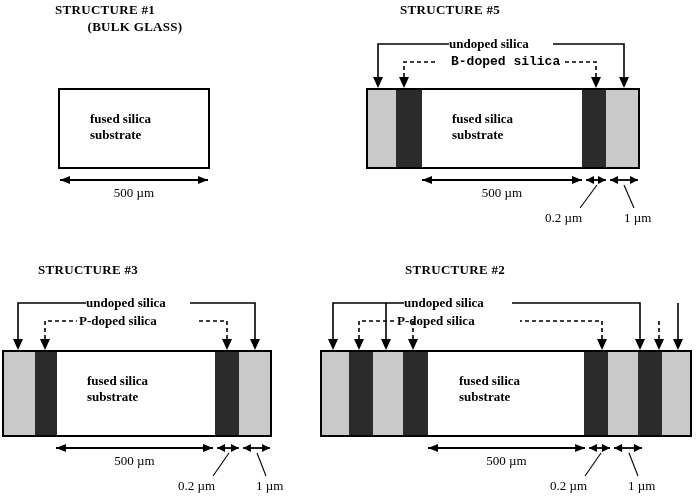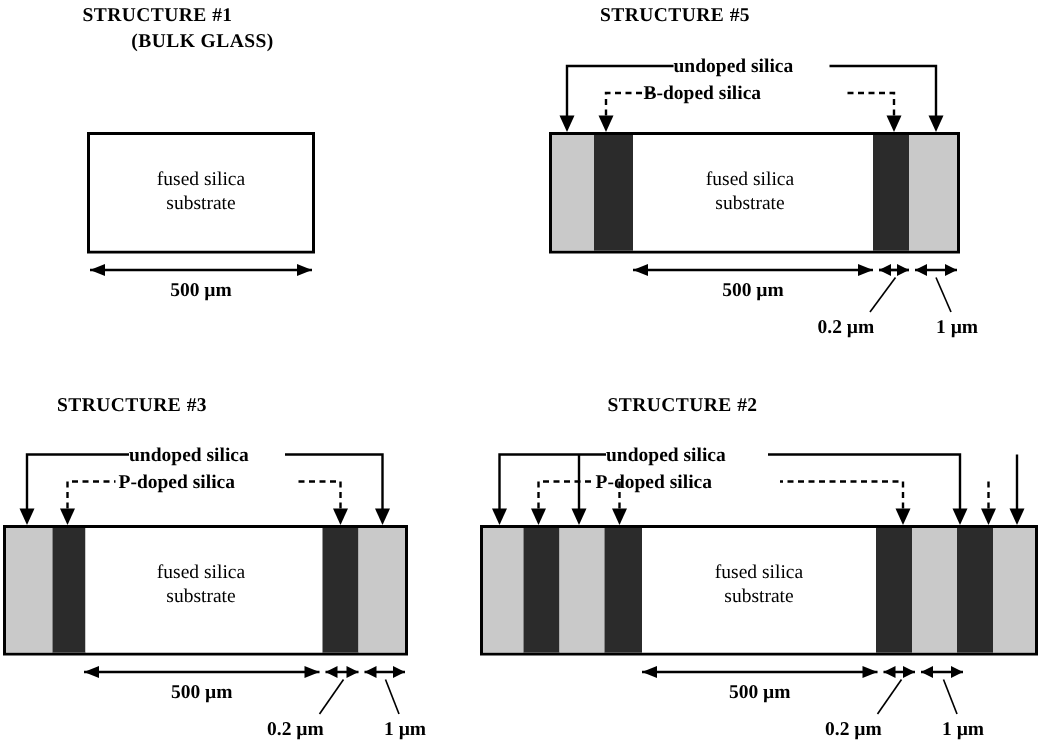--- a/index.html
+++ b/index.html
@@ -8,24 +8,24 @@
   .panel{position:absolute;}
   .title{position:absolute;font-weight:bold;font-size:13px;text-align:left;
          letter-spacing:.3px;white-space:nowrap;}
   .subtitle{position:absolute;font-weight:bold;font-size:13px;text-align:center;
             letter-spacing:.3px;white-space:nowrap;}
   .stack{position:absolute;border:2px solid #000;box-sizing:border-box;display:flex;}
   .layer{height:100%;}
   .lay-gray{background:#c9c9c9;}
   .lay-dark{background:#2b2b2b;}
   .lay-white{background:#ffffff;}
-  .substrate-text{position:absolute;font-weight:normal;font-size:13px;
-                  text-align:center;line-height:1.25;white-space:nowrap;}
+  .substrate-text{position:absolute;font-weight:bold;font-size:13px;
+                  text-align:left;line-height:1.25;white-space:nowrap;padding-left:32px;}
   .calloutText{position:absolute;font-weight:bold;font-size:13px;white-space:nowrap;}
-  .dimLabel{position:absolute;font-weight:bold;font-size:13px;white-space:nowrap;}
+  .dimLabel{position:absolute;font-weight:normal;font-size:13px;white-space:nowrap;}
   svg{position:absolute;left:0;top:0;overflow:visible;}
   .ln{stroke:#000;stroke-width:1.6;fill:none;}
   .lnd{stroke:#000;stroke-width:1.6;fill:none;stroke-dasharray:4 3;}
   .dim{stroke:#000;stroke-width:1.8;fill:none;}
   .leader{stroke:#000;stroke-width:1.1;fill:none;}
 </style>
 </head>
 <body>
 
 <div class="panel">
@@ -67,21 +67,21 @@
 
     <g>
       <path class="lnd" d="M404,84 L404,62 L438,62"></path>
       <path class="lnd" d="M596,84 L596,62 L562,62"></path>
       <polygon points="404,88 399,77 409,77" fill="#000"></polygon>
       <polygon points="596,88 591,77 601,77" fill="#000"></polygon>
     </g>
   </svg>
 
   <div class="calloutText" style="left:449px;top:36px;">undoped silica</div>
-  <div class="calloutText" style="left:429px;top:54px;">B-doped silica</div>
+  <div class="calloutText" style="left:451px;top:54px;font-family:Liberation Mono, monospace;">B-doped silica</div>
 
   <div class="stack" style="left:366px;top:88px;width:274px;height:81px;">
     <div class="layer lay-gray" style="width:28px;"></div>
     <div class="layer lay-dark" style="width:26px;"></div>
     <div class="layer lay-white" style="width:160px;"></div>
     <div class="layer lay-dark" style="width:24px;"></div>
     <div class="layer lay-gray" style="width:32px;"></div>
   </div>
 
   <div class="substrate-text" style="left:420px;top:111px;width:160px;">

